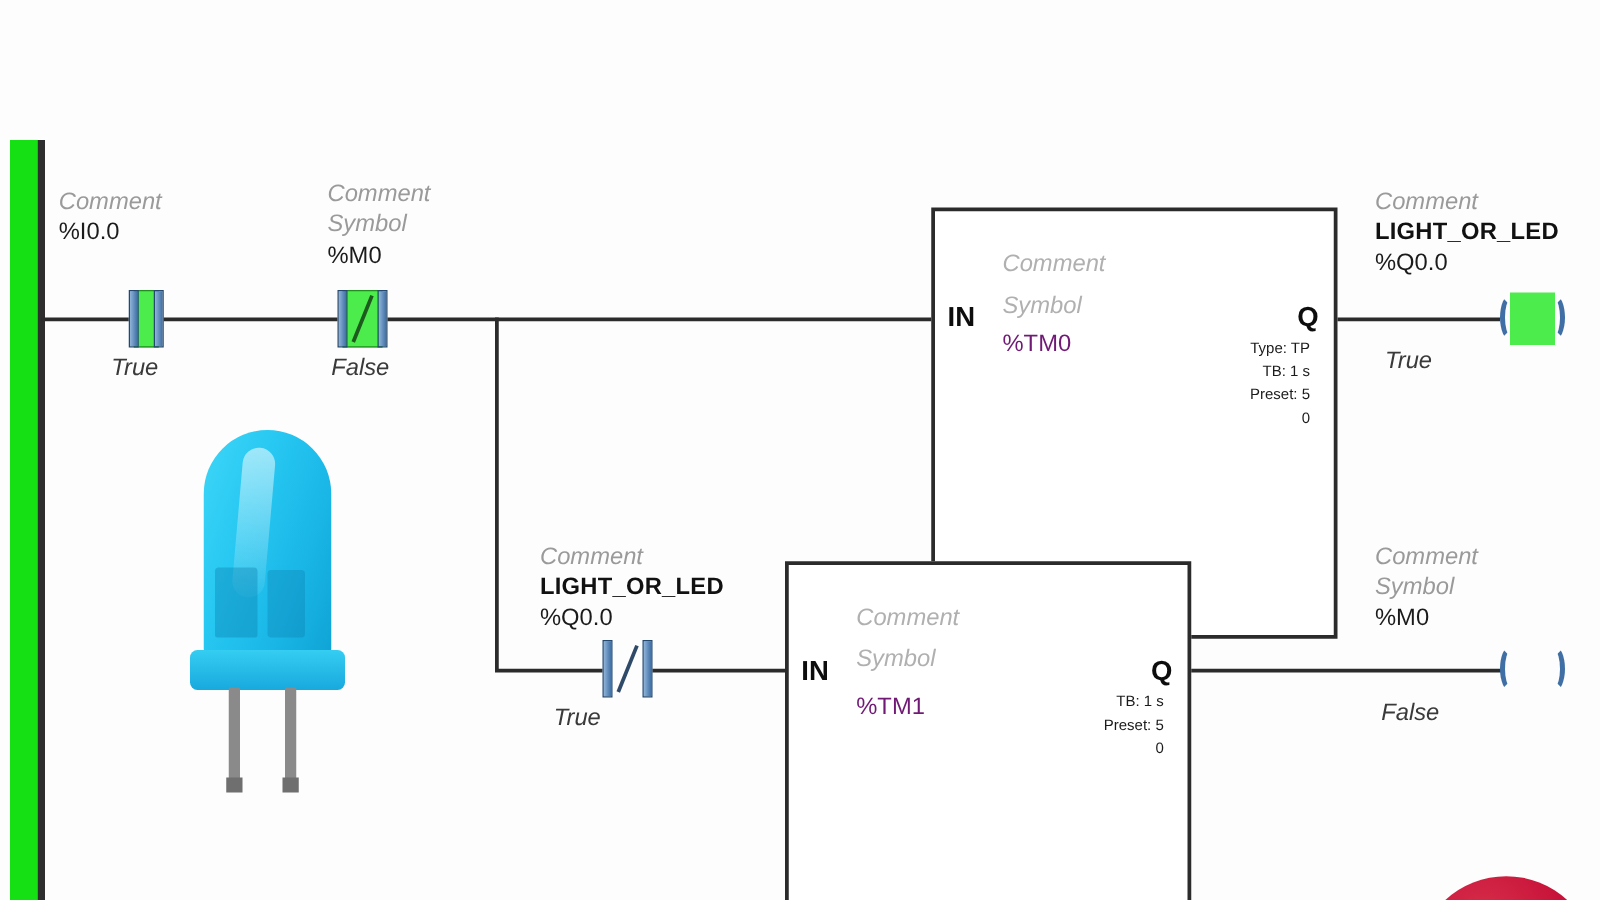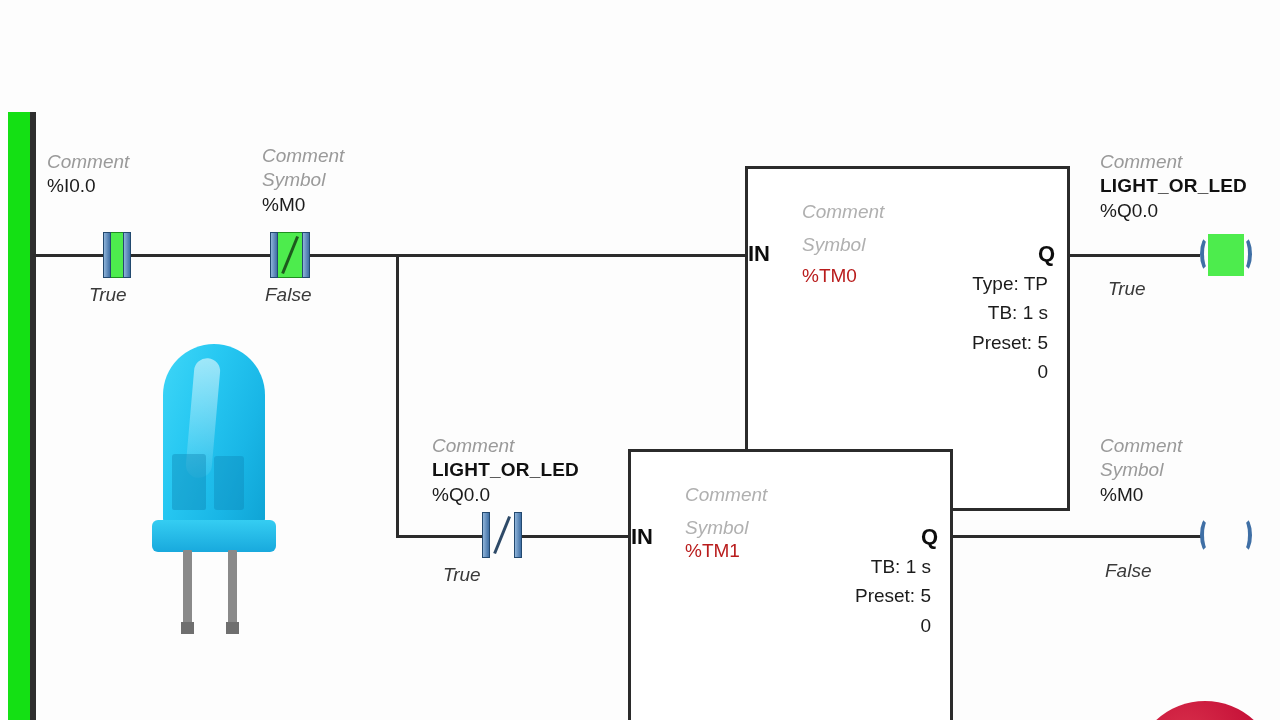--- a/index.html
+++ b/index.html
@@ -105,31 +105,31 @@
   }
 
   
   .fb {
     position: absolute; background: #ffffff;
     border: 3px solid #2b2b2b;
   }
   .fb .pin {
     position: absolute; font-size: 22px; font-weight: bold; color: #0d0d0d;
   }
-  .fb .pin.in { left: 0; }
+  .fb .pin.in { left: 10px; }
   .fb .pin.q { right: 12px; }
   .fb .fb-comment {
     position: absolute; font-size: 19px; font-style: italic; color: #b0b0b0;
   }
   .fb .fb-symbol {
     position: absolute; font-size: 19px; font-style: italic; color: #b0b0b0;
   }
-  .fb .fb-addr { position: absolute; font-size: 19px; color: #b91c1c; }
+  .fb .fb-addr { position: absolute; font-size: 19px; color: #701a75; }
   .fb .fb-params {
-    position: absolute; text-align: right; font-size: 19px; color: #1b1b1b;
+    position: absolute; text-align: right; font-size: 12px; color: #1b1b1b;
     line-height: 1.55; white-space: nowrap;
   }
 
   
   .led { position: absolute; left: 150px; top: 232px; width: 130px; height: 290px; }
   .led-dome {
     position: absolute; left: 13px; top: 0; width: 102px; height: 185px;
     background: linear-gradient(110deg,#3fd6f7 0%,#27c8f2 35%,#19b6e6 70%,#0fa3d4 100%);
     border-radius: 51px 51px 10px 10px;
   }
@@ -268,21 +268,21 @@
     </div>
     <div class="state" style="left:443px; top:452px;">True</div>
 
     <div class="wire-h" style="left:522px; top:423px; width:108px;"></div>
 
     <div class="fb" style="left:628px; top:337px; width:325px; height:353px;">
       <div class="pin in" style="top:72px;">IN</div>
       <div class="pin q" style="top:72px;">Q</div>
       <div class="fb-comment" style="left:54px; top:32px;">Comment</div>
       <div class="fb-symbol" style="left:54px; top:65px;">Symbol</div>
-      <div class="fb-addr" style="left:54px; top:88px;text-align:right;">%TM1</div>
+      <div class="fb-addr" style="left:54px; top:103px;text-align:right;">%TM1</div>
       <div class="fb-params" style="left:130px; top:100px; width:170px;">
         <div>TB:  1 s</div>
         <div>Preset:  5</div>
         <div>0</div>
       </div>
     </div>
 
     <div class="wire-h" style="left:953px; top:423px; width:248px;"></div>
 
     <div class="lbl" style="left:1100px; top:322px;">

